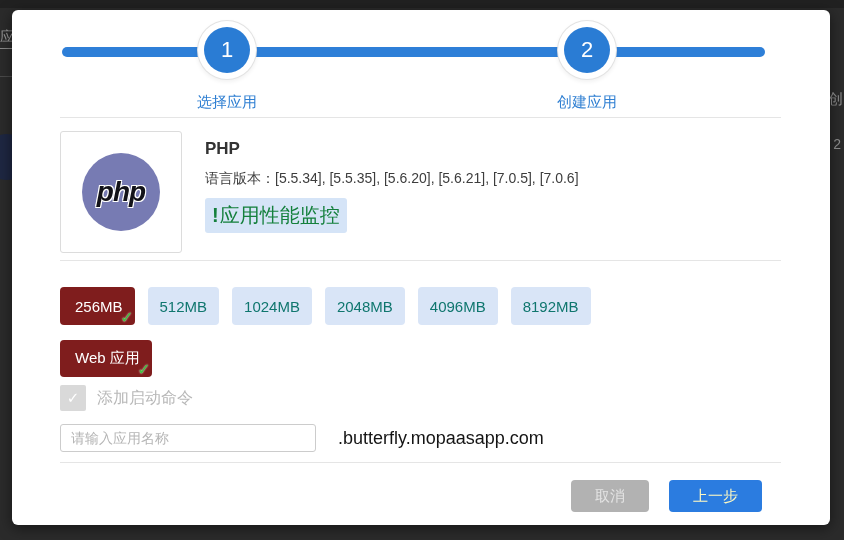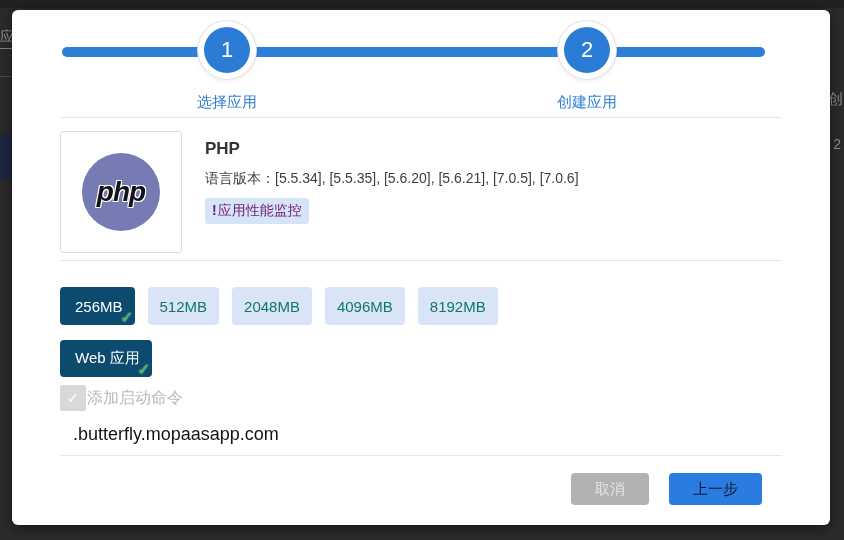--- a/index.html
+++ b/index.html
@@ -46,63 +46,63 @@
     display:flex; align-items:center; justify-content:center;
   }
   .php-circle span {
     font-style:italic; font-weight:bold; font-size:28px; color:#121218; letter-spacing:-1px;
     text-shadow:-1px -1px 0 #fff, 1px -1px 0 #fff, -1px 1px 0 #fff, 1px 1px 0 #fff;
   }
   .app-details { margin-left:23px; padding-top:8px; }
   .app-name { font-size:17px; color:#333; font-weight:bold; }
   .app-versions { margin-top:11px; font-size:14px; color:#3d3d3d;text-align:center; }
   .apm-tag {
-    display:inline-block; margin-top:10px; background:#d5e4f7; color:#701a75;
-    font-size:14px; padding:4px 7px; border-radius:3px;
+    display:inline-block; margin-top:10px; background:#d5e4f7; color:#15803d;
+    font-size:20px; padding:4px 7px; border-radius:3px;
   }
   .apm-tag .bang { font-weight:bold; margin-right:1px; }
 
   
   .row { display:flex; margin-left:48px; }
   .mem-row { margin-top:26px; gap:13px; }
   .type-row { margin-top:15px; gap:13px; }
   .opt-btn {
     height:38px; display:flex; align-items:center; padding:0 12px;
     background:#d9e5f7; color:#0f766e; font-size:15px; border:none;
     border-radius:4px; cursor:pointer; position:relative;
     font-family:inherit;
   }
   .type-row .opt-btn { height:37px; }
-  .opt-btn.selected { background:#0c4a6e; color:#fff;padding-left:15px; }
+  .opt-btn.selected { background:#7f1d1d; color:#fff;padding-left:15px; }
   .opt-btn .check {
     position:absolute; right:1px; bottom:-2px; color:#3ec23e;
     font-size:16px; font-weight:bold; text-shadow:0 0 2px #fff;
   }
   .cmd-row { margin-top:8px; align-items:center; }
   .checkbox { width:26px; height:26px; background:#d9d9d9; border-radius:2px; display:flex; align-items:center; justify-content:center; color:#fff; font-size:15px; font-weight:bold; cursor:pointer; }
-  .cmd-label { margin-left:1px; color:#b8b8b8; font-size:16px; }
+  .cmd-label { margin-left:11px; color:#b8b8b8; font-size:16px; }
   .name-row { margin-top:13px; align-items:center; }
   .name-input {
     width:256px; height:28px; border:1px solid #ccc; border-radius:3px;
     font-size:14px; padding:0 10px; color:#333; outline:none; font-family:inherit;
   }
   .name-input::placeholder { color:#b5b5b5; }
-  .domain-suffix { margin-left:13px; font-size:18px; color:#141414; }
+  .domain-suffix { margin-left:22px; font-size:18px; color:#141414; }
 
   .bottom-divider { margin-top:10px; }
 
   
   .footer { display:flex; justify-content:flex-end; gap:20px; padding:17px 68px 0 0; }
   .btn {
     height:32px; border:none; border-radius:4px; font-size:15px;
     display:flex; align-items:center; padding:0 24px; cursor:pointer;
     font-family:Liberation Serif, serif;
   }
   .btn-cancel { background:#b2b2b2; color:#e4e4e4; }
-  .btn-blue { background:#2b7ce0; color:#0f172a; }
+  .btn-blue { background:#2b7ce0; color:#fef9c3; }
 </style>
 </head>
 <body>
 
 <div class="bd-left-text">应用</div>
 <div class="bd-line"></div>
 <div class="bd-circle"></div>
 <div class="bd-right1">创</div>
 <div class="bd-right2">2</div>
 
@@ -133,20 +133,23 @@
 
   <div class="row mem-row">
     <button class="opt-btn selected">
       <span>256MB</span>
       <span class="check">✓</span>
     </button>
     <button class="opt-btn">
         <span>512MB</span>
       </button>
     <button class="opt-btn">
+        <span>1024MB</span>
+      </button>
+    <button class="opt-btn">
         <span>2048MB</span>
       </button>
     <button class="opt-btn">
         <span>4096MB</span>
       </button>
     <button class="opt-btn">
         <span>8192MB</span>
       </button>
   </div>
 
@@ -156,20 +159,21 @@
       <span class="check">✓</span>
     </button>
   </div>
 
   <div class="row cmd-row">
     <div class="checkbox">✓</div>
     <div class="cmd-label">添加启动命令</div>
   </div>
 
   <div class="row name-row">
+    <input class="name-input" type="text" placeholder="请输入应用名称" style="">
     <div class="domain-suffix">.butterfly.mopaasapp.com</div>
   </div>
 
   <div class="divider bottom-divider"></div>
 
   <div class="footer">
     <button class="btn btn-cancel">取消</button>
     <button class="btn btn-blue">上一步</button>
   </div>
 

